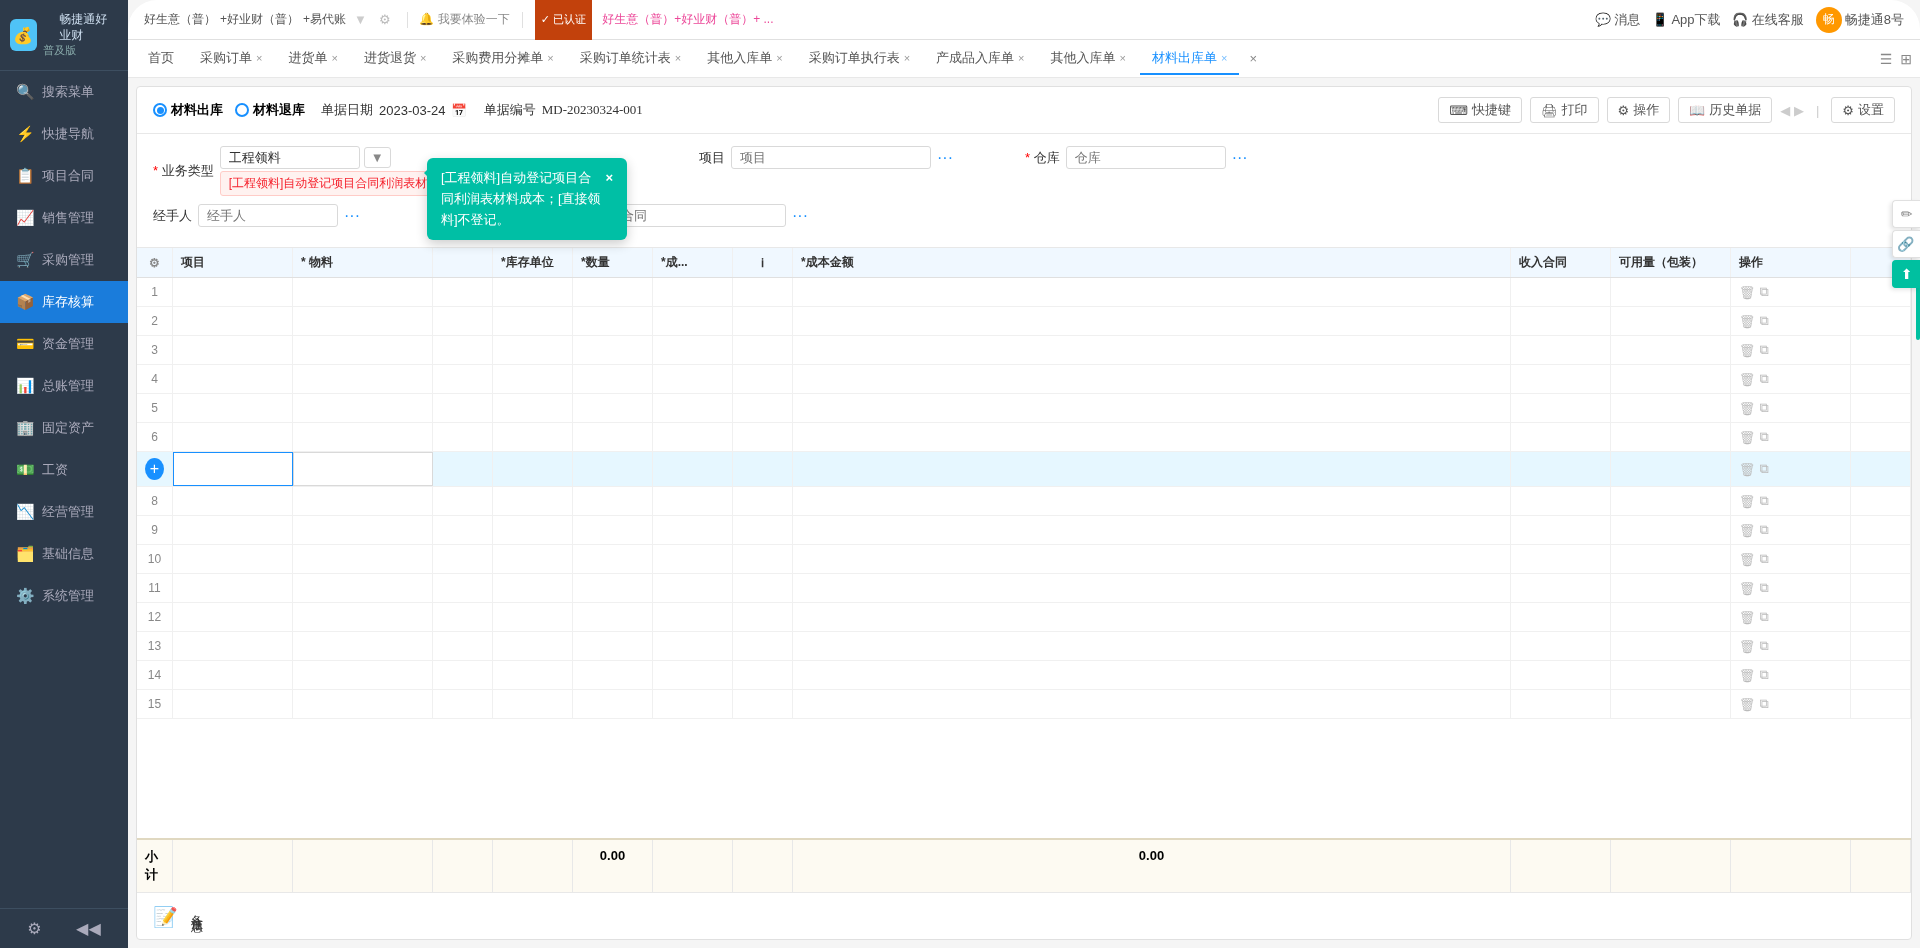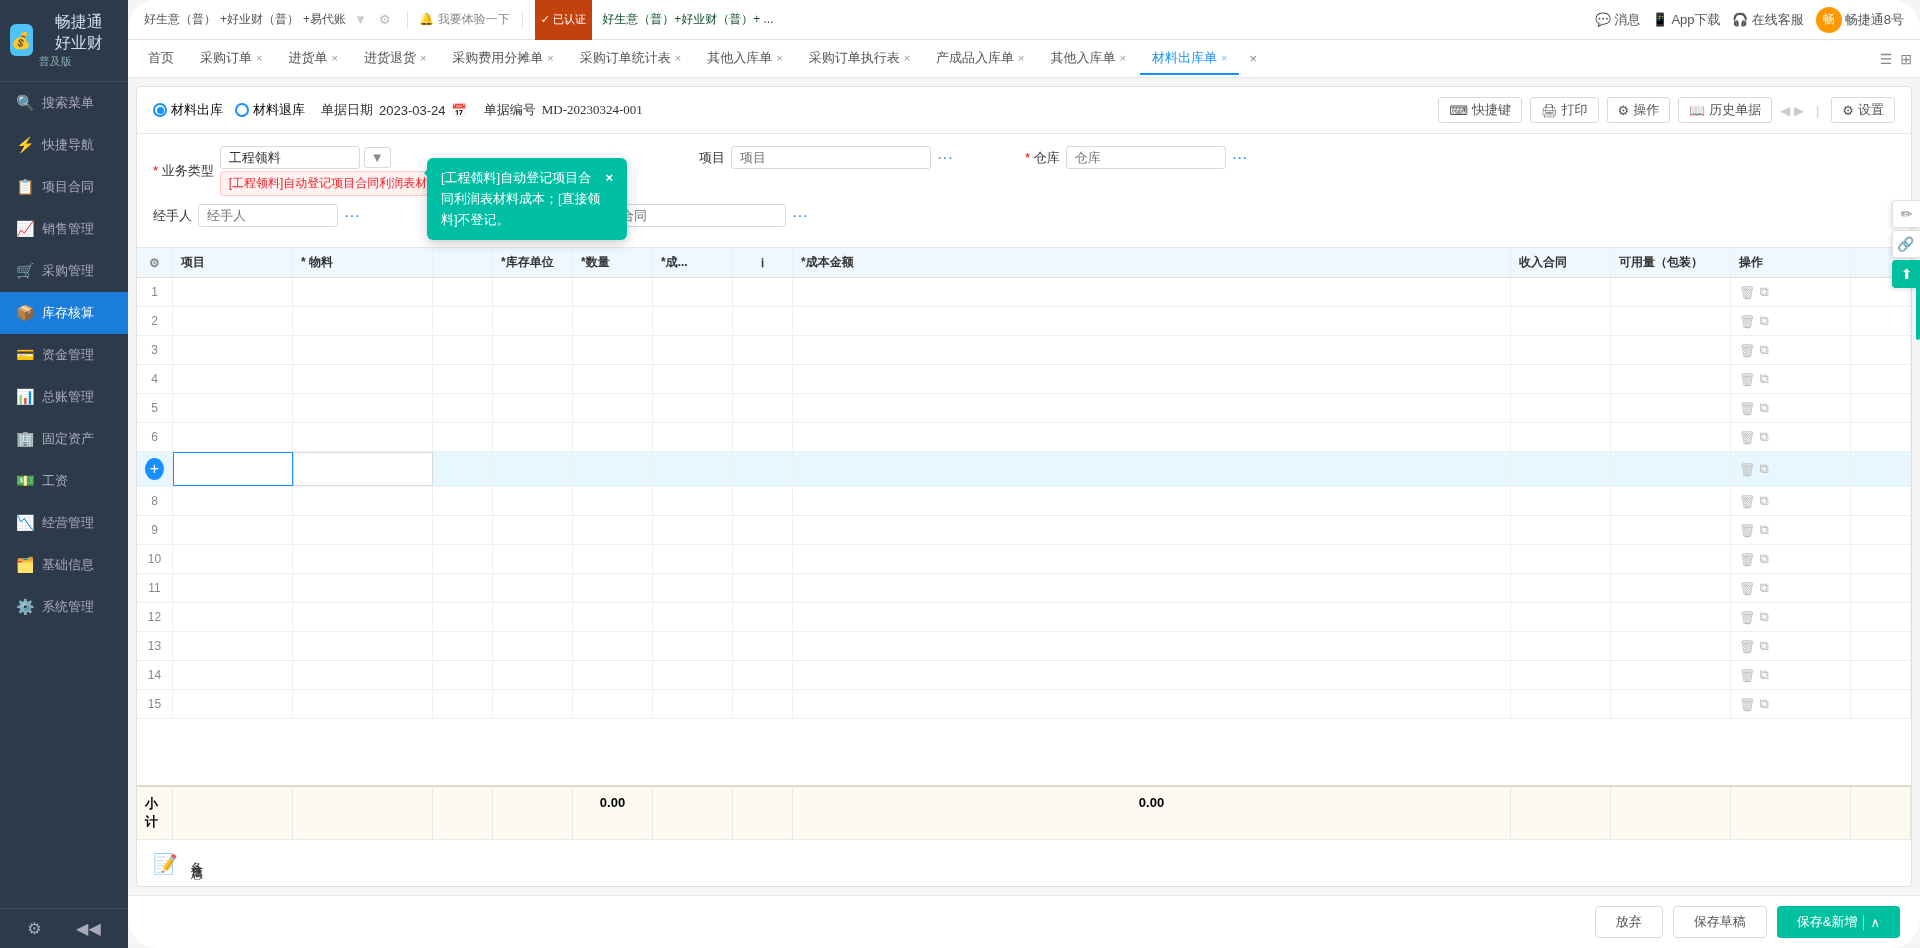--- a/index.html
+++ b/index.html
@@ -2,21 +2,21 @@
 <html><head>
   <meta charset="utf-8">
   <style>
     * { box-sizing: border-box; margin: 0; padding: 0; font-family: 'Microsoft YaHei', Arial, sans-serif; font-size: 13px; }
     body { background: #f5f5f5; display: flex; height: 948px; overflow: hidden; }
 
     
     .sidebar { width: 128px; background: #2d3a4a; display: flex; flex-direction: column; color: #fff; flex-shrink: 0; }
     .sidebar-logo { padding: 12px 10px; border-bottom: 1px solid #3d4e60; display: flex; align-items: center; gap: 6px; }
     .sidebar-logo-icon { width: 32px; height: 32px; background: #4fc3f7; border-radius: 6px; display: flex; align-items: center; justify-content: center; font-size: 16px; }
-    .sidebar-logo-text { font-size: 16px; color: #cde; line-height: 1.3; margin-left: 16px; }
+    .sidebar-logo-text { font-size: 12px; color: #cde; line-height: 1.3; margin-left: 16px; }
     .sidebar-logo-sub { font-size: 11px; color: #8aa; }
     .sidebar-item { display: flex; align-items: center; gap: 8px; padding: 12px 16px; cursor: pointer; color: #aab; font-size: 13px; }
     .sidebar-item.active { background: #1a7cdb; color: #fff; }
     .sidebar-item-icon { font-size: 15px; width: 18px; text-align: center; }
     .sidebar-bottom { margin-top: auto; border-top: 1px solid #3d4e60; display: flex; align-items: center; justify-content: space-around; padding: 10px; }
     .sidebar-bottom-btn { color: #aab; cursor: pointer; font-size: 16px; }
 
     
     .main { flex: 1; display: flex; flex-direction: column; overflow: hidden; border-radius: 29px; }
 
@@ -36,21 +36,21 @@
     .subtabs-more { padding: 4px 8px; cursor: pointer; color: #888; }
     .subtabs-right { margin-left: auto; display: flex; align-items: center; gap: 8px; }
     .subtabs-right-btn { color: #888; font-size: 14px; cursor: pointer; }
 
     
     .page { flex: 1; overflow-y: auto; background: #f5f5f5; display: flex; flex-direction: column; }
     .page-inner { background: #fff; margin: 8px; flex: 1; border: 1px solid #e0e0e0; border-radius: 4px; display: flex; flex-direction: column; overflow: hidden; }
 
     
     .form-header { padding: 10px 16px; border-bottom: 1px solid #e8e8e8; display: flex; align-items: center; gap: 16px; flex-shrink: 0; }
-    .radio-group { display: flex; align-items: center; gap: 12px; }
+    .radio-group { display: flex; align-items: center; gap: 12px; font-weight: bold; }
     .radio-item { display: flex; align-items: center; gap: 4px; cursor: pointer; font-size: 13px; }
     .radio-dot { width: 14px; height: 14px; border-radius: 50%; border: 2px solid #1890ff; display: flex; align-items: center; justify-content: center; }
     .radio-dot.checked::after { content: ''; width: 7px; height: 7px; border-radius: 50%; background: #1890ff; }
     .form-header-actions { margin-left: auto; display: flex; align-items: center; gap: 8px; }
     .btn-small { padding: 3px 10px; border: 1px solid #d9d9d9; border-radius: 3px; cursor: pointer; font-size: 12px; background: #fff; color: #555; display: flex; align-items: center; gap: 4px; }
 
     
     .form-fields { padding: 12px 16px; border-bottom: 1px solid #e8e8e8; flex-shrink: 0; position: relative; }
     .form-row { display: flex; align-items: flex-start; gap: 32px; margin-bottom: 8px; }
     .form-field { display: flex; align-items: center; gap: 6px; font-size: 13px; }
@@ -181,21 +181,21 @@
     <div class="topbar-nav">
       <span style="color:#555; cursor:pointer; font-size:12px;">好生意（普）</span>
       <span style="color:#555; cursor:pointer; font-size:12px;">+好业财（普）</span>
       <span style="color:#555; cursor:pointer; font-size:12px;">+易代账</span>
       <span style="color:#ccc; padding:0 4px;">▼</span>
       <span style="color:#bbb; padding:0 4px;">⚙</span>
       <span style="width:1px; height:16px; background:#e0e0e0; margin:0 8px;"></span>
       <span style="color:#888; font-size:12px; cursor:pointer;">🔔 我要体验一下</span>
       <span style="width:1px; height:16px; background:#e0e0e0; margin:0 8px;"></span>
       <span class="announce-tag">✓ 已认证</span>
-      <span style="color:#14532d; font-size:12px; margin-left:6px;">好生意（普）+好业财（普）+ ...</span>
+      <span style="color:#ec4899; font-size:12px; margin-left:6px;">好生意（普）+好业财（普）+ ...</span>
     </div>
     <div class="topbar-right">
       <div class="topbar-right-item">
         <span>💬</span>
         <span>消息</span>
       </div>
       <div class="topbar-right-item">
         <span>📱</span>
         <span>App下载</span>
       </div>
@@ -670,28 +670,20 @@
       </div>
 
       <div class="remarks-section">
         <div class="remarks-icon">📝</div>
         <div style="display:flex;flex-direction:column;align-items:center;justify-content:center;margin-right:8px;">
           <span class="remarks-label" style="writing-mode:vertical-rl;font-size:12px;color:#333;letter-spacing:2px;">备注信息</span>
         </div>
       </div>
     </div>
 
-    <div class="bottom-bar">
-      <button class="btn-discard">放弃</button>
-      <button class="btn-draft">保存草稿</button>
-      <button class="btn-save">
-        <span>保存&amp;新增</span>
-        <span style="border-left:1px solid rgba(255,255,255,0.5);padding-left:6px;margin-left:2px;">∧</span>
-      </button>
-    </div>
   </div>
 </div>
 
 <div class="side-icons">
   <div class="side-icon-btn">✏</div>
   <div class="side-icon-btn">🔗</div>
   <div class="side-icon-btn" style="background:#00c0a0;color:#fff;border-color:#00c0a0;">⬆</div>
 </div>
 
 <div class="scrollbar-indicator"></div>

